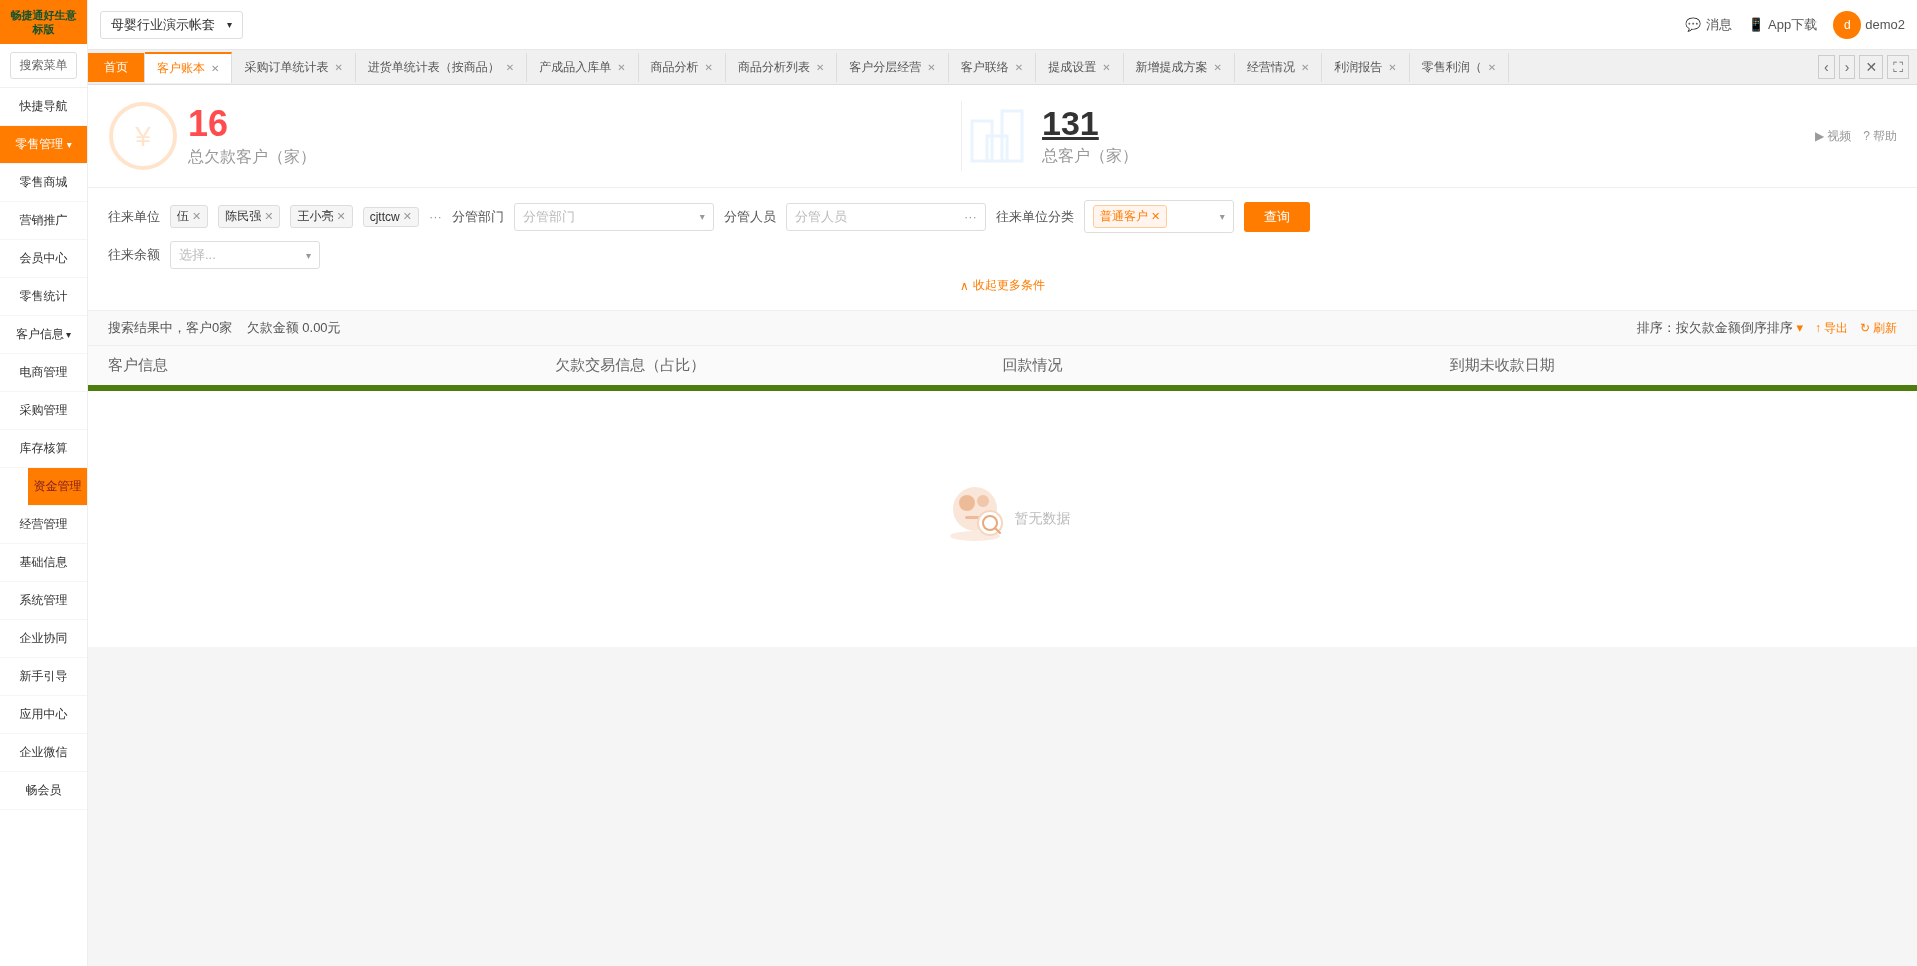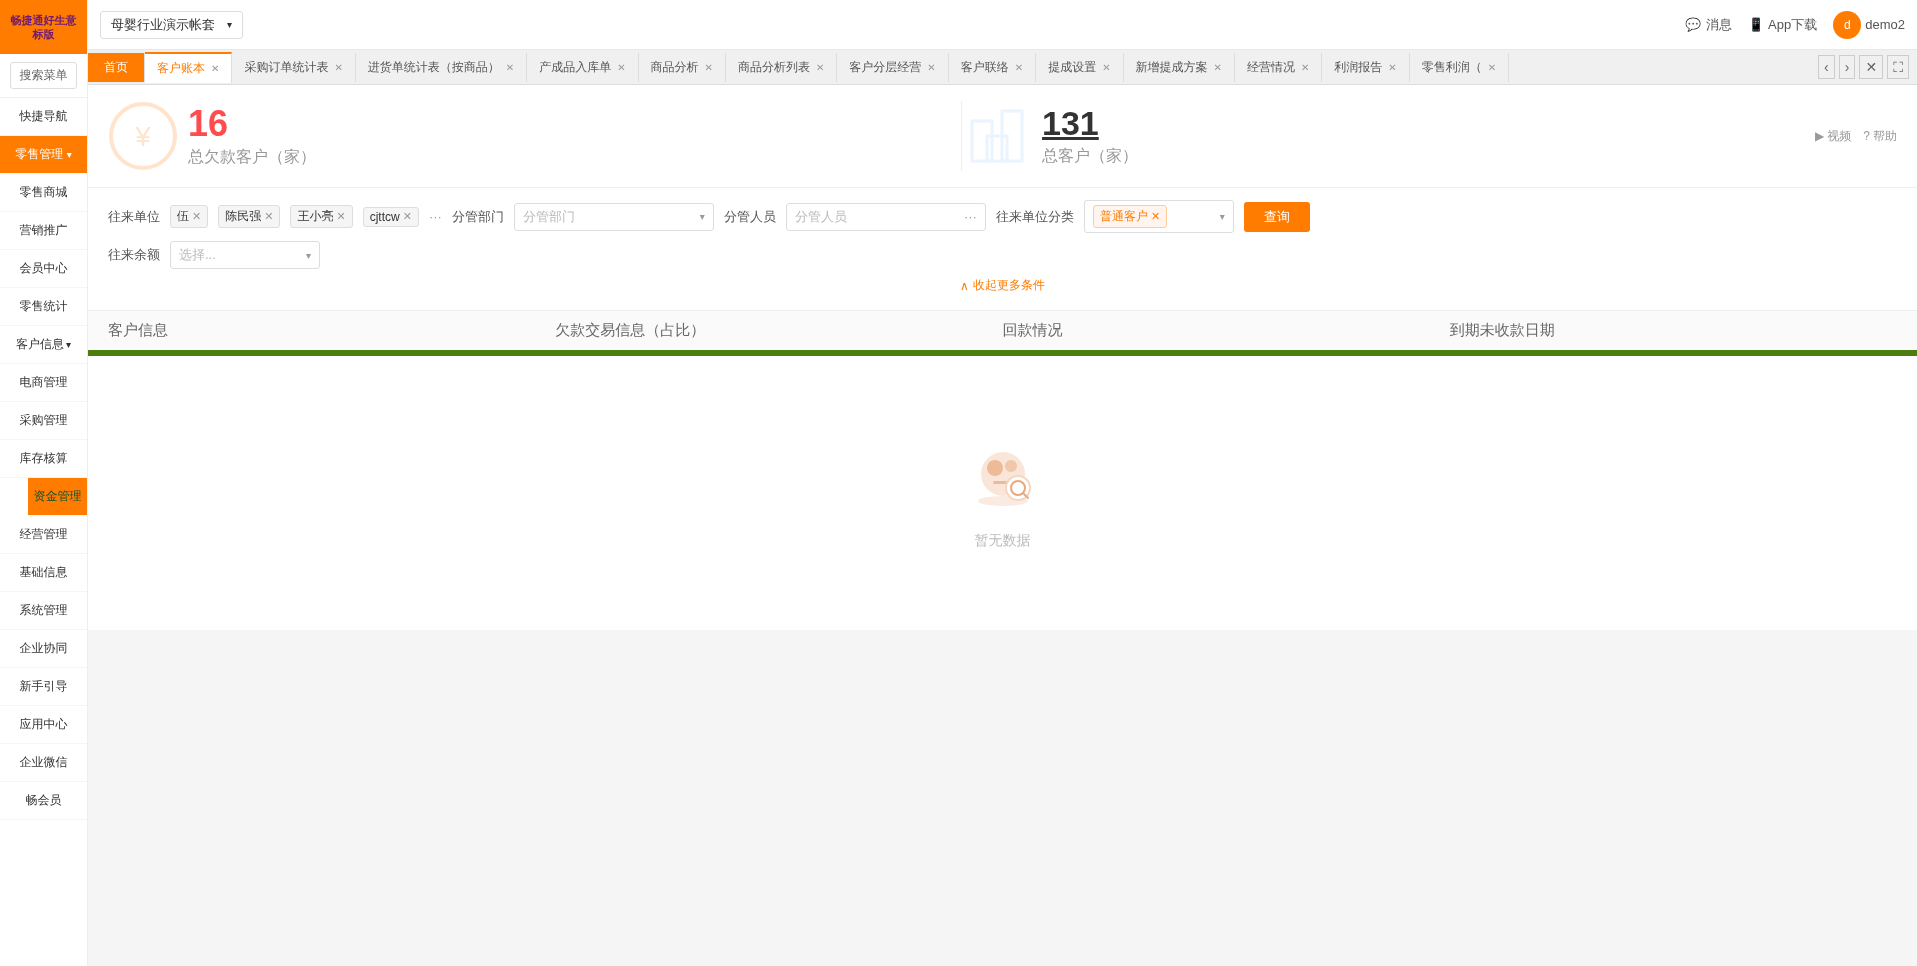--- a/index.html
+++ b/index.html
@@ -1,20 +1,20 @@
 <!DOCTYPE html>
 <html><head>
   <meta charset="utf-8">
   <style>
     * { box-sizing: border-box; margin: 0; padding: 0; }
     body { font-family: "Microsoft YaHei", "PingFang SC", Arial, sans-serif; font-size: 13px; background: #f5f5f5; display: flex; height: 100vh; overflow: hidden; }
 
     
     .sidebar { width: 88px; background: #fff; display: flex; flex-direction: column; border-right: 1px solid #eee; flex-shrink: 0; }
-    .sidebar-logo { background: #ff7c00; padding: 0; text-align: center; color: #701a75; font-size: 12px; font-weight: bold; height: 54px; display: flex; align-items: center; justify-content: center; }
+    .sidebar-logo { background: #ff7c00; padding: 0; text-align: center; color: #14532d; font-size: 12px; font-weight: bold; height: 44px; display: flex; align-items: center; justify-content: center; }
     .sidebar-logo-text { font-size: 11px; line-height: 1.3; }
     .sidebar-search { padding: 8px 10px; border-bottom: 1px solid #f0f0f0; }
     .sidebar-search-btn { width: 100%; background: none; border: 1px solid #ddd; border-radius: 3px; padding: 4px; font-size: 12px; color: #666; cursor: pointer; text-align: center; }
     .sidebar-nav-item { padding: 10px 5px; text-align: center; font-size: 12px; color: #333; cursor: pointer; border-bottom: 1px solid #f5f5f5; }
     .sidebar-nav-item.active { background: #ff7c00; color: #fff; }
     .sidebar-nav-item.has-arrow { display: flex; align-items: center; justify-content: center; gap: 2px; }
 
     
     .main { flex: 1; display: flex; flex-direction: column; overflow: hidden; }
 
@@ -67,21 +67,21 @@
 
     
     .data-table { background: #fff; width: 100%; }
     .table-header { display: flex; padding: 10px 20px; border-bottom: 6px solid #4d7c0f; background: #fafafa; font-size: 15px; color: #666; font-weight: 500; }
     .table-col-1 { flex: 2; }
     .table-col-2 { flex: 2; }
     .table-col-3 { flex: 2; }
     .table-col-4 { flex: 2; }
 
     
-    .empty-state { display: flex; flex-direction: column; align-items: center; justify-content: center; padding: 80px 20px; background: #fff; }
+    .empty-state { display: flex; flex-direction: row; align-items: center; justify-content: center; padding: 80px 20px; background: #fff; }
     .empty-icon { width: 80px; height: 80px; margin-bottom: 16px; }
     .empty-text { color: #bbb; font-size: 14px; }
 
     
     .query-btn { background: #ff7c00; color: #fff; border: none; padding: 6px 20px; border-radius: 3px; cursor: pointer; font-size: 13px; }
 
     .tab-scroll-btn { background: none; border: 1px solid #ccc; color: #666; padding: 0 5px; cursor: pointer; height: 24px; font-size: 14px; }
   </style>
 </head>
 <body>
@@ -121,21 +121,21 @@
   </div>
   <div class="sidebar-nav-item">
     <span>电商管理</span>
   </div>
   <div class="sidebar-nav-item">
     <span>采购管理</span>
   </div>
   <div class="sidebar-nav-item">
     <span>库存核算</span>
   </div>
-  <div class="sidebar-nav-item" style="background:#ff7c00;color:#14532d;margin-left:28px;">
+  <div class="sidebar-nav-item" style="background:#ff7c00;color:#7f1d1d;margin-left:28px;">
     <span>资金管理</span>
   </div>
   <div class="sidebar-nav-item">
     <span>经营管理</span>
   </div>
   <div class="sidebar-nav-item">
     <span>基础信息</span>
   </div>
   <div class="sidebar-nav-item">
     <span>系统管理</span>
@@ -340,20 +340,41 @@
           <span style="flex:1;"></span>
           <span class="filter-select-arrow">▾</span>
         </div>
       </div>
       <div class="filter-collapse">
         <span>∧</span>
         <span>收起更多条件</span>
       </div>
     </div>
 
+    <div class="results-bar">
+      <div>
+        <span>搜索结果中，客户0家</span>
+        &nbsp;&nbsp;
+        <span>欠款金额 0.00元</span>
+      </div>
+      <div class="results-actions">
+        <span>
+          <span>排序：按欠款金额倒序排序</span>
+          <span style="color:#ff7c00;cursor:pointer;">▾</span>
+        </span>
+        <button class="results-action-btn">
+          <span>↑</span>
+          <span>导出</span>
+        </button>
+        <button class="results-action-btn">
+          <span>↻</span>
+          <span>刷新</span>
+        </button>
+      </div>
+    </div>
 
     <div class="data-table">
       <div class="table-header">
         <div class="table-col-1">
           <span>客户信息</span>
         </div>
         <div class="table-col-2">
           <span>欠款交易信息（占比）</span>
         </div>
         <div class="table-col-3">

